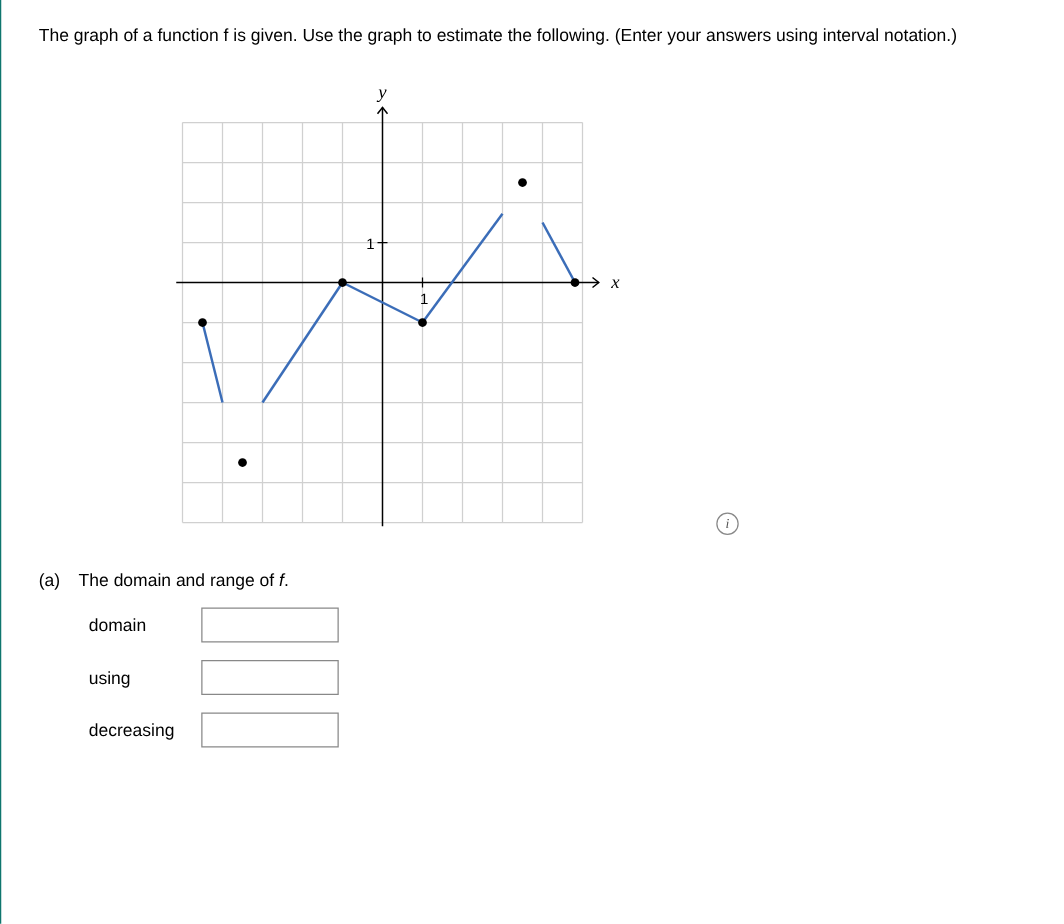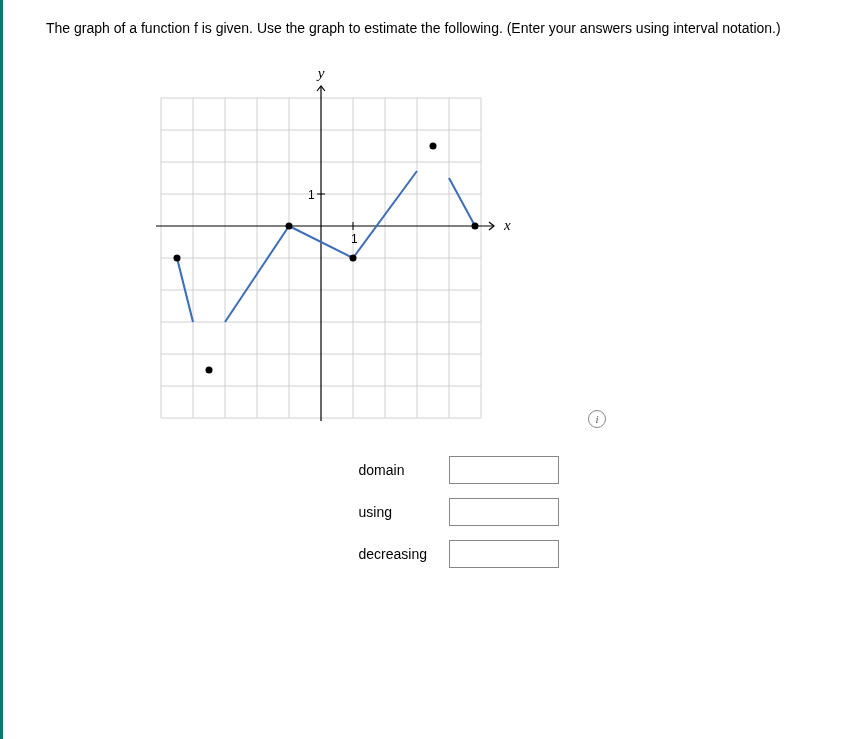--- a/index.html
+++ b/index.html
@@ -4,22 +4,22 @@
   <style>
     * { box-sizing: border-box; margin: 0; padding: 0; }
     body {
       font-family: Arial, Helvetica, sans-serif;
       font-size: 14px;
       color: #000;
       background: #fff;
       padding: 0;
     }
     .container {
-      border-left: 3px solid #0f766e;
-      padding: 20px 20px 30px 43px;
+      border-left: 1px solid #0f766e;
+      padding: 20px 20px 30px 30px;
       width: 851px;
       min-height: 739px;
       position: relative;
     }
     .question-prompt {
       margin-bottom: 20px;
       font-size: 14px;
     }
     .italic-f { font-style: italic; }
     .graph-area {
@@ -56,21 +56,20 @@
       width: 28px;
       vertical-align: top;
     }
     .part-text {
       display: inline-block;
     }
     .answer-row {
       margin: 14px 0 14px 40px;
       display: flex;
       align-items: center;
-      justify-content: center;
     }
     .answer-label {
       width: 90px;
       font-size: 14px;
     }
     .answer-input {
       border: 1px solid #888;
       height: 28px;
       width: 110px;
       padding: 2px 6px;
@@ -150,20 +149,24 @@
         <circle cx="163" cy="170" r="3.5"></circle>
         <circle cx="227" cy="202" r="3.5"></circle>
         <circle cx="307" cy="90" r="3.5"></circle>
         <circle cx="349" cy="170" r="3.5"></circle>
       </g>
     </svg>
 
     <div class="info-icon">i</div>
   </div>
 
+  <div class="part">
+    <span class="part-label">(a)</span>
+    <span class="part-text">The domain and range of <span class="italic-f">f</span>.</span>
+  </div>
   <div class="answer-row">
     <span class="answer-label">domain</span>
     <input class="answer-input" type="text" value="" style="">
   </div>
   <div class="answer-row">
     <span class="answer-label">using</span>
     <input class="answer-input" type="text" value="" style="">
   </div>
 
   <div class="answer-row">

